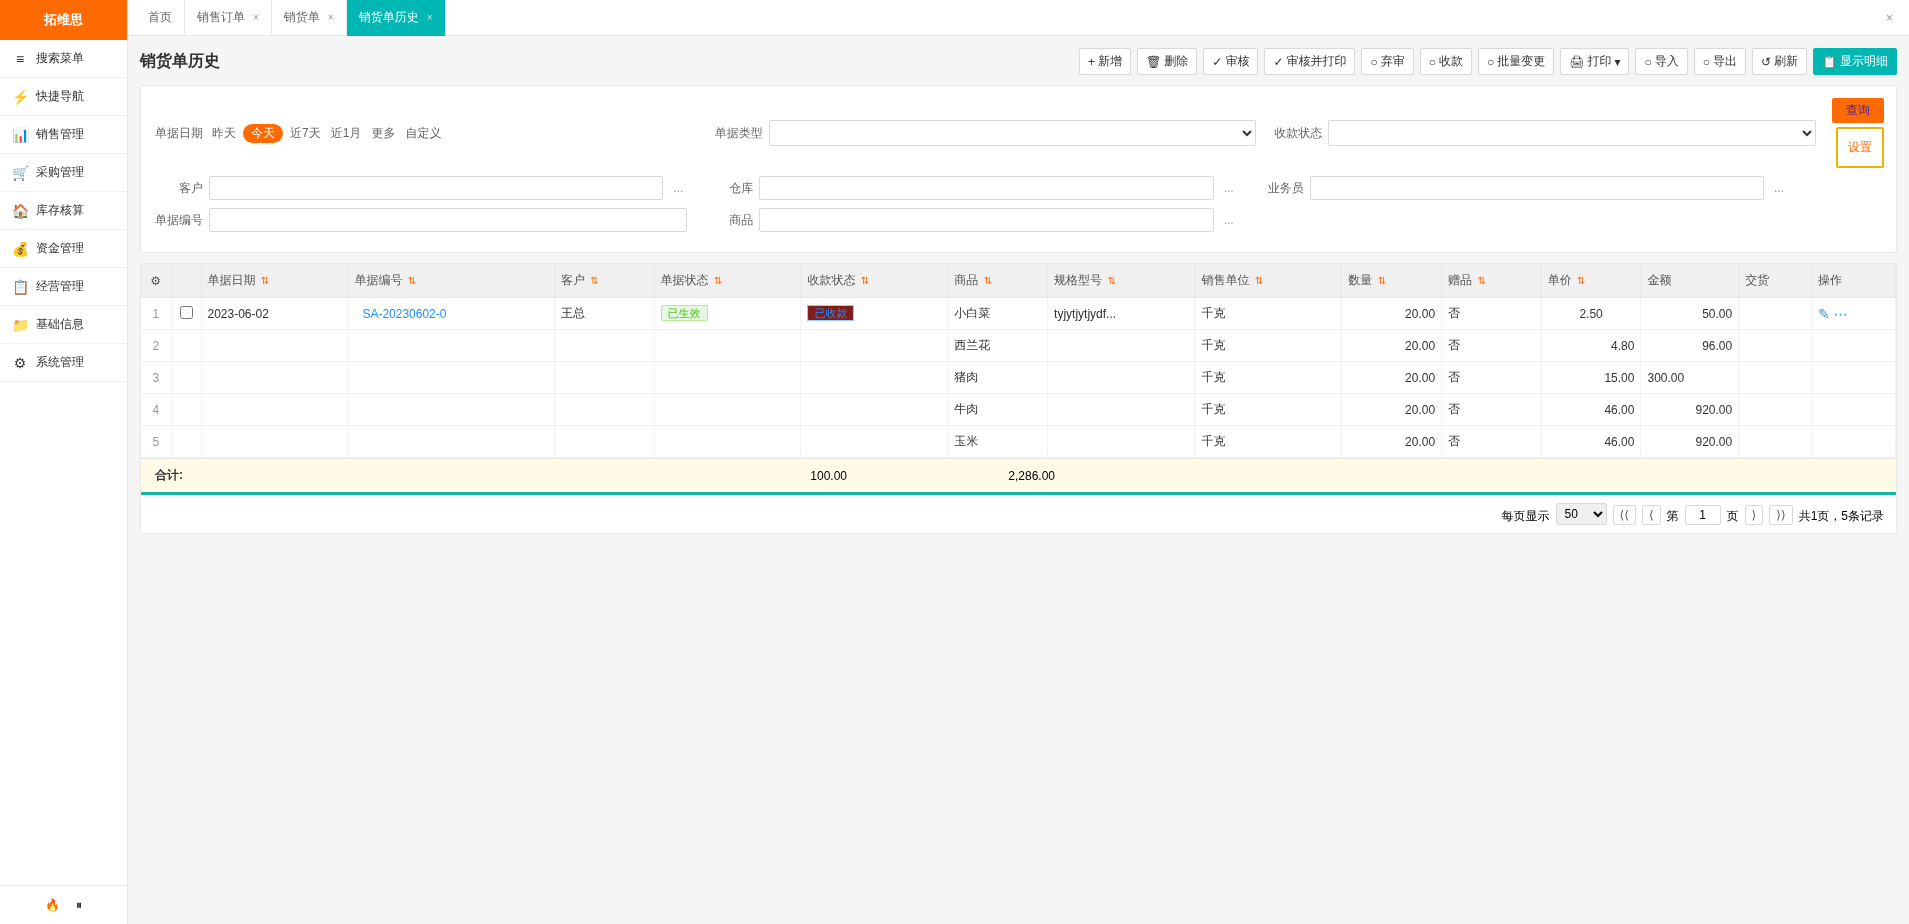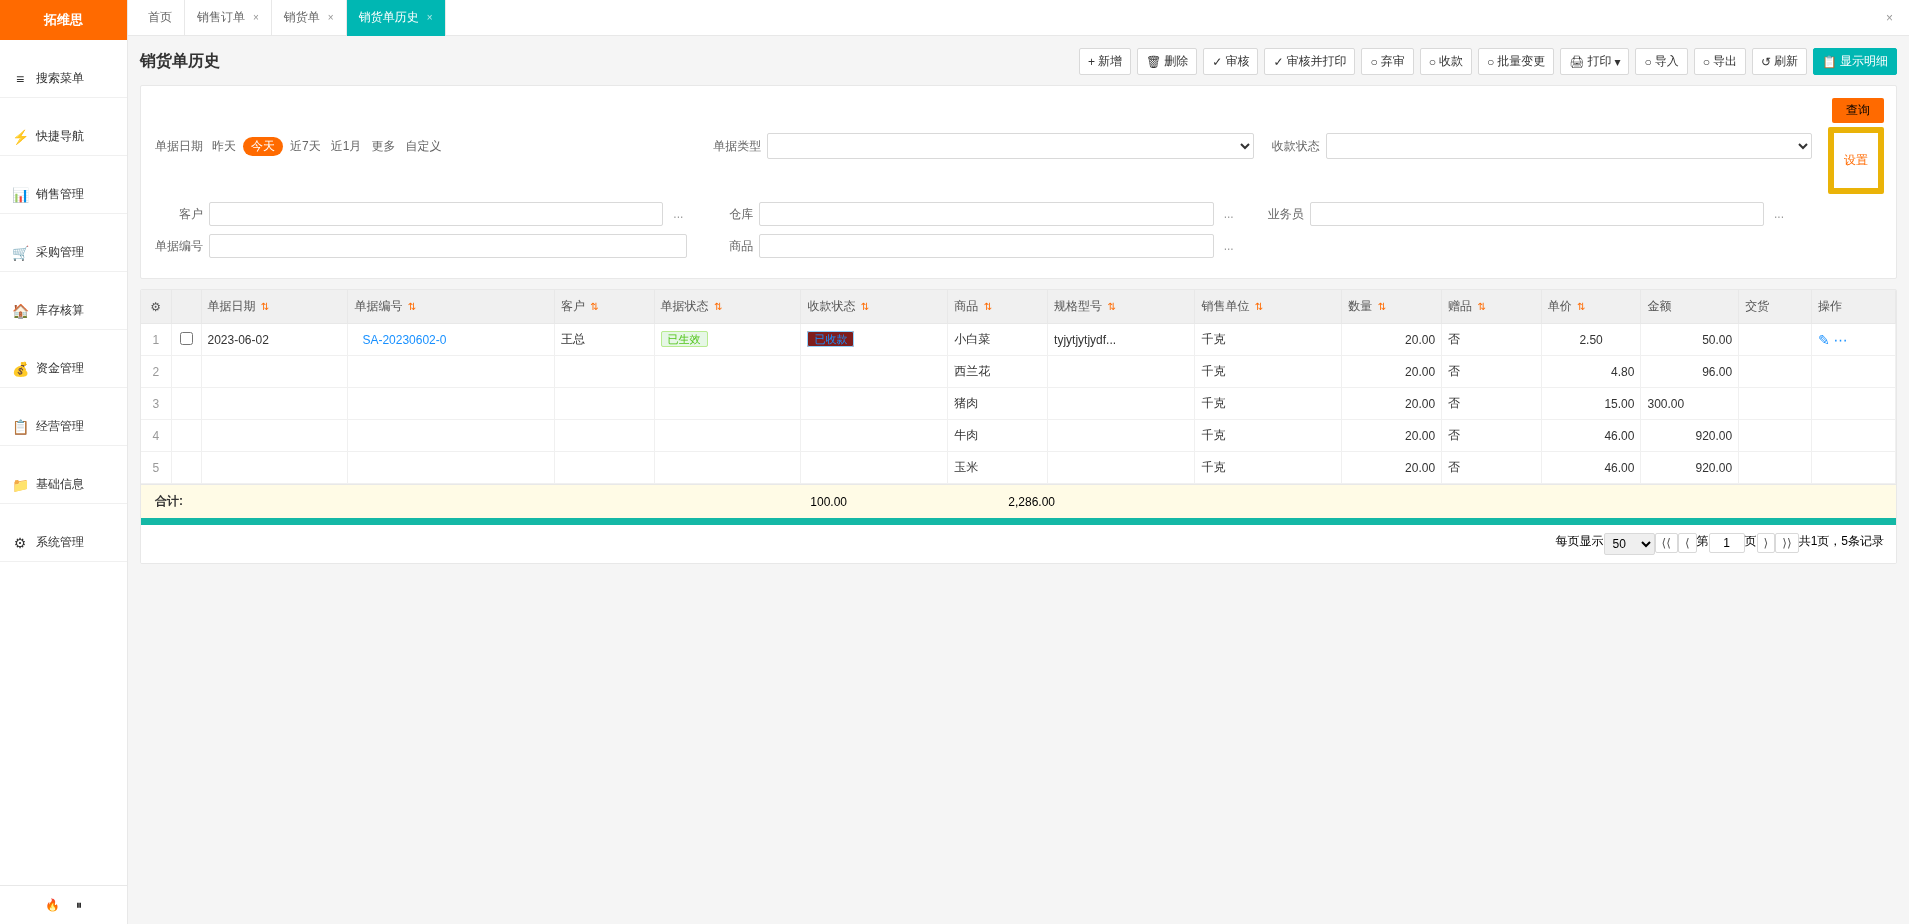--- a/index.html
+++ b/index.html
@@ -6,21 +6,20 @@
     body { display: flex; height: 924px; overflow: hidden; background: #f5f5f5; }
 
     
     .sidebar {
       width: 128px;
       background: #fff;
       border-right: 1px solid #e8e8e8;
       display: flex;
       flex-direction: column;
       flex-shrink: 0;
-      gap: 20px;
     }
     .sidebar-logo {
       height: 40px;
       background: #ff6a00;
       display: flex;
       align-items: center;
       justify-content: center;
       color: #fff;
       font-size: 13px;
       font-weight: bold;
@@ -224,25 +223,26 @@
       border-top: 1px solid #e8e8e8;
       display: flex;
       align-items: center;
       padding: 8px 6px;
     }
     .total-label { color: #333; font-weight: bold; padding: 0 8px; min-width: 60px; }
 
     
     .pagination {
       display: flex;
-      align-items: flex-start;
+      align-items: flex-end;
       justify-content: flex-end;
       padding: 8px 12px;
       background: #fff;
-      border-top: 7px solid #14b8a6;
+      border-top: 3px solid #14b8a6;
+      gap: 6px;
     }
     .page-size-select {
       border: 1px solid #d9d9d9;
       padding: 2px 4px;
       border-radius: 2px;
     }
     .page-btn {
       border: 1px solid #d9d9d9;
       background: #fff;
       padding: 2px 6px;
@@ -253,29 +253,29 @@
     .page-input {
       width: 36px;
       border: 1px solid #d9d9d9;
       padding: 2px 4px;
       text-align: center;
       border-radius: 2px;
     }
 
     .settings-btn {
       background: #fff;
-      border: 6px solid #eab308;
+      border: 2px solid #eab308;
       color: #ff6a00;
-      padding: 19px 10px;
+      padding: 10px 10px;
       border-radius: 2px;
       cursor: pointer;
     }
     .query-btn {
       background: #ff6a00;
-      color: #000000;
+      color: #4c1d95;
       border: none;
       padding: 4px 14px;
       border-radius: 2px;
       cursor: pointer;
     }
     .filter-right-btns {
       display: flex;
       flex-direction: column;
       gap: 4px;
       align-items: flex-end;

